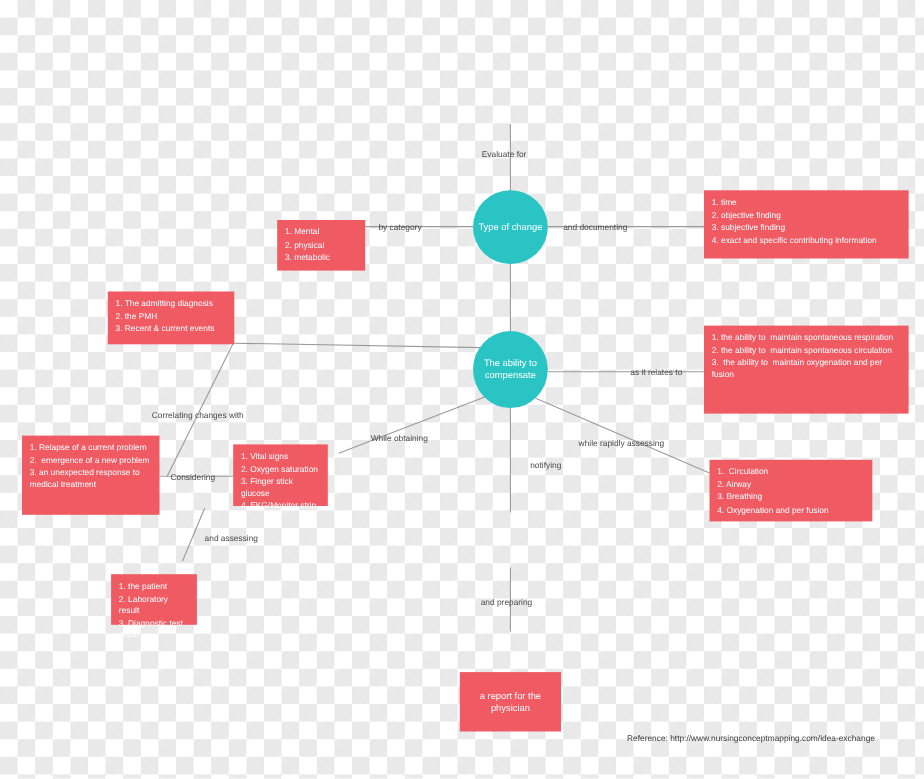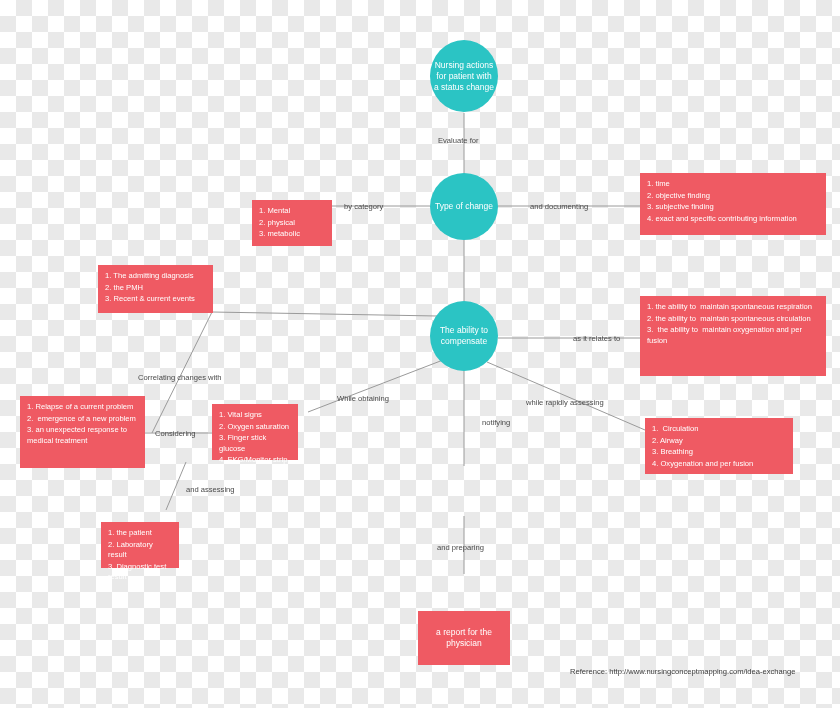--- a/index.html
+++ b/index.html
@@ -109,41 +109,38 @@
       <line x1="464" y1="371" x2="464" y2="466"></line>
 
       <line x1="487" y1="362" x2="645" y2="430"></line>
 
       <line x1="186" y1="462" x2="166" y2="510"></line>
 
       <line x1="464" y1="516" x2="464" y2="574"></line>
     </g>
   </svg>
 
-  <div class="node circle" style="left:430px; top:40px; width:68px; height:72px;">
-    <span>Nursing actions for patient with a status change</span>
-  </div>
 
   <div class="edge-label" style="left:438px; top:136px;">Evaluate for</div>
 
   <div class="node circle" style="left:430px; top:173px; width:68px; height:67px;">
     <span>Type of change</span>
   </div>
 
   <div class="node box" style="left:252px; top:183px; width:80px; height:46px;margin-top:17px;">
     <ol>
       <li>1. Mental</li>
       <li>2. physical</li>
       <li>3. metabolic</li>
     </ol>
   </div>
 
   <div class="edge-label" style="left:344px; top:202px;">by category</div>
 
-  <div class="edge-label" style="left:530px; top:202px;">and documenting</div>
+  <div class="edge-label" style="left:512px; top:202px;">and documenting</div>
 
   <div class="node box" style="left:640px; top:173px; width:186px; height:62px;">
     <ol>
       <li>1. time</li>
       <li>2. objective finding</li>
       <li>3. subjective finding</li>
       <li>4. exact and specific contributing information</li>
     </ol>
   </div>
 

